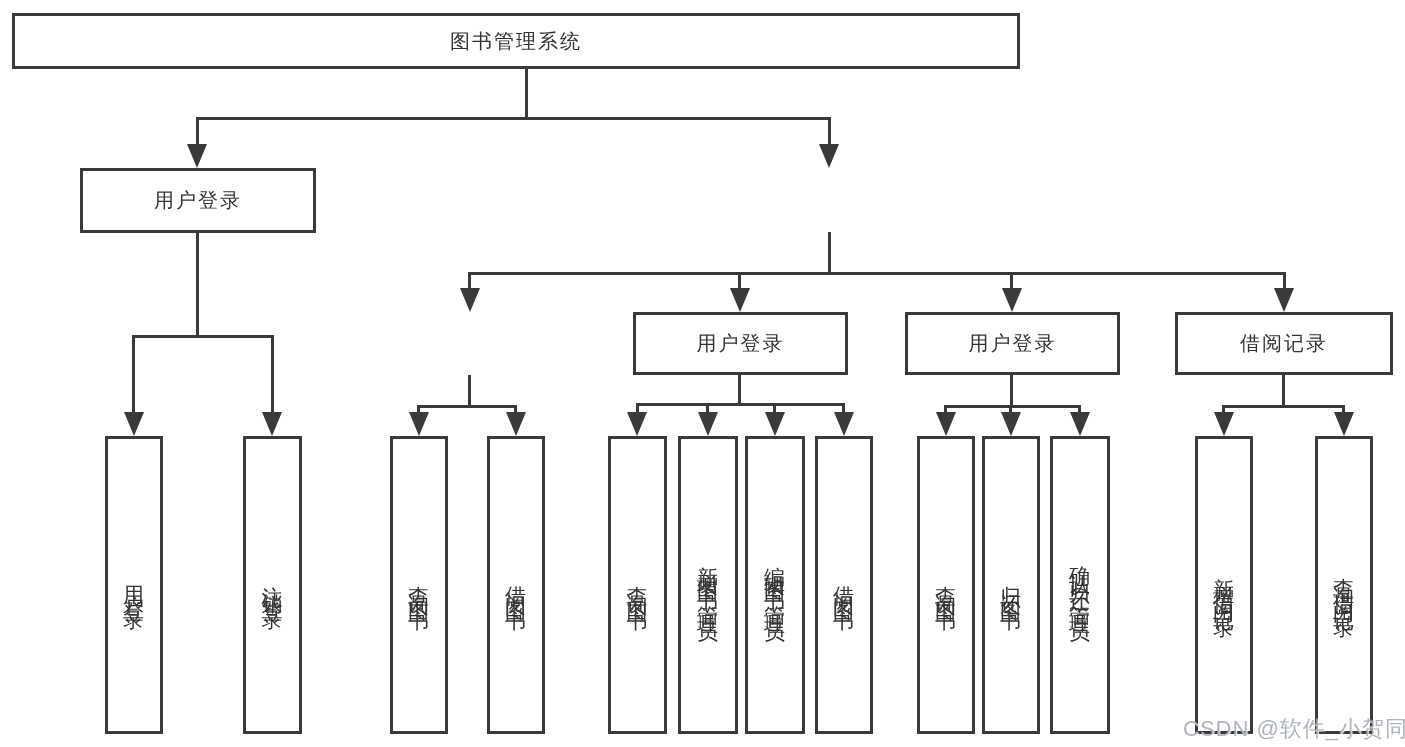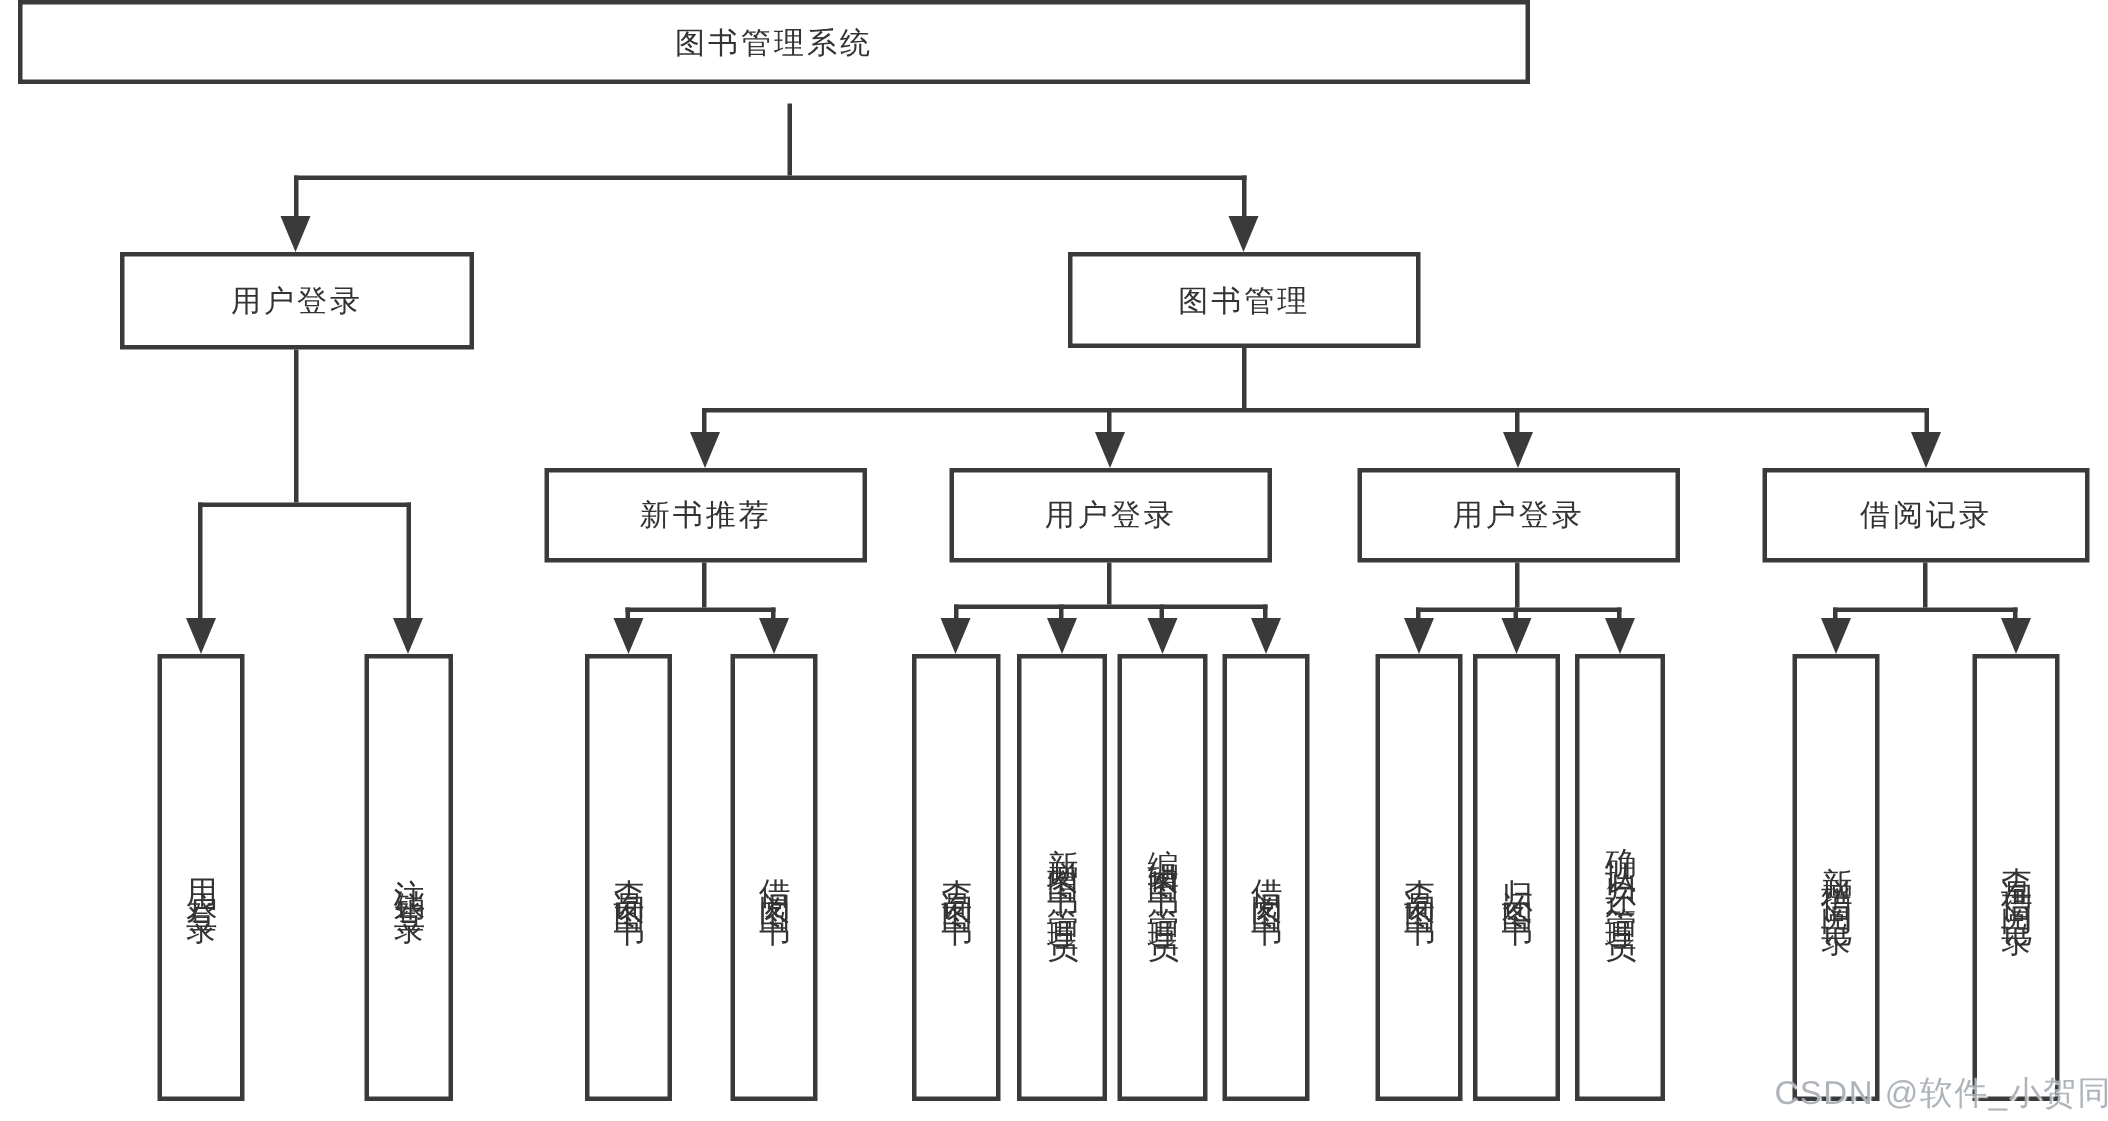--- a/index.html
+++ b/index.html
@@ -50,59 +50,53 @@
     text-shadow: 1px 1px 1px rgba(255,255,255,0.95);
     white-space: nowrap;
     z-index: 5;
   }
 </style>
 </head>
 <body>
 
 <div class="canvas">
 
-  <div class="box" style="left:12px; top:0; width:1008px; height:56px;">
+  <div class="box" style="left:12px; top:13px; width:1008px; height:56px;">
     <span>图书管理系统</span>
   </div>
 
   <div class="vline" style="left:525px; top:69px; height:48px;"></div>
   <div class="hline" style="left:196px; top:117px; width:635px;"></div>
   <div class="vline" style="left:196px; top:117px; height:29px;"></div>
   <div class="arrow" style="left:187px; top:144px;"></div>
   <div class="vline" style="left:828px; top:117px; height:29px;"></div>
   <div class="arrow" style="left:819px; top:144px;"></div>
 
   <div class="box" style="left:80px; top:168px; width:236px; height:65px;">
     <span>用户登录</span>
-  </div>
-  <div class="box" style="left:712px; top:168px; width:235px; height:64px;">
-    <span>图书管理</span>
   </div>
 
   <div class="vline" style="left:196px; top:233px; height:102px;"></div>
   <div class="hline" style="left:132px; top:335px; width:142px;"></div>
   <div class="vline" style="left:132px; top:335px; height:78px;"></div>
   <div class="arrow" style="left:124px; top:412px;"></div>
   <div class="vline" style="left:271px; top:335px; height:78px;"></div>
   <div class="arrow" style="left:262px; top:412px;"></div>
 
   <div class="vline" style="left:828px; top:232px; height:40px;"></div>
   <div class="hline" style="left:468px; top:272px; width:818px;"></div>
   <div class="vline" style="left:468px; top:272px; height:18px;"></div>
   <div class="arrow" style="left:460px; top:288px;"></div>
   <div class="vline" style="left:738px; top:272px; height:18px;"></div>
   <div class="arrow" style="left:730px; top:288px;"></div>
   <div class="vline" style="left:1010px; top:272px; height:18px;"></div>
   <div class="arrow" style="left:1002px; top:288px;"></div>
   <div class="vline" style="left:1283px; top:272px; height:18px;"></div>
   <div class="arrow" style="left:1274px; top:288px;"></div>
 
-  <div class="box" style="left:363px; top:312px; width:215px; height:63px;">
-    <span>新书推荐</span>
-  </div>
   <div class="box" style="left:633px; top:312px; width:215px; height:63px;">
     <span>用户登录</span>
   </div>
   <div class="box" style="left:905px; top:312px; width:215px; height:63px;">
     <span>用户登录</span>
   </div>
   <div class="box" style="left:1175px; top:312px; width:218px; height:63px;">
     <span>借阅记录</span>
   </div>
 

